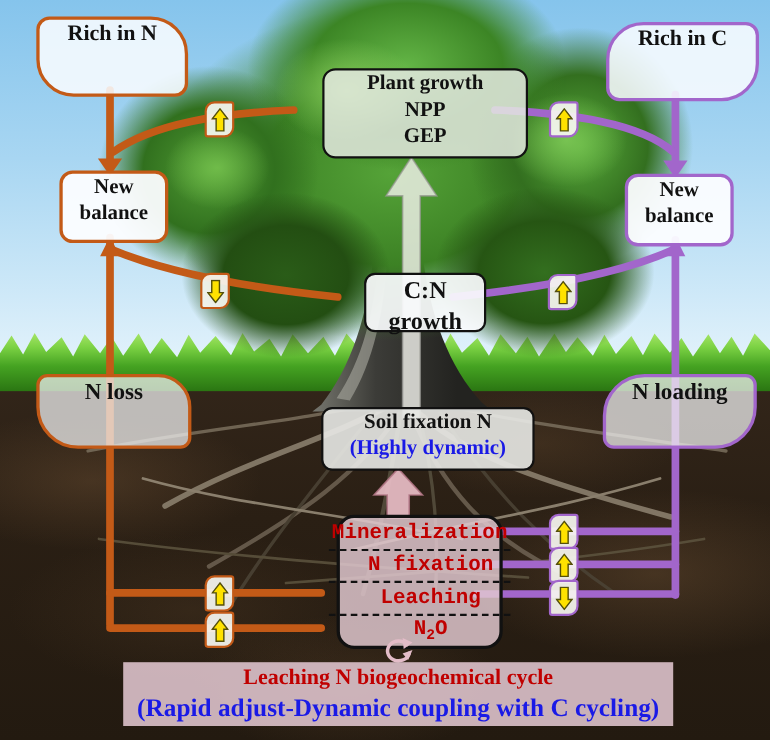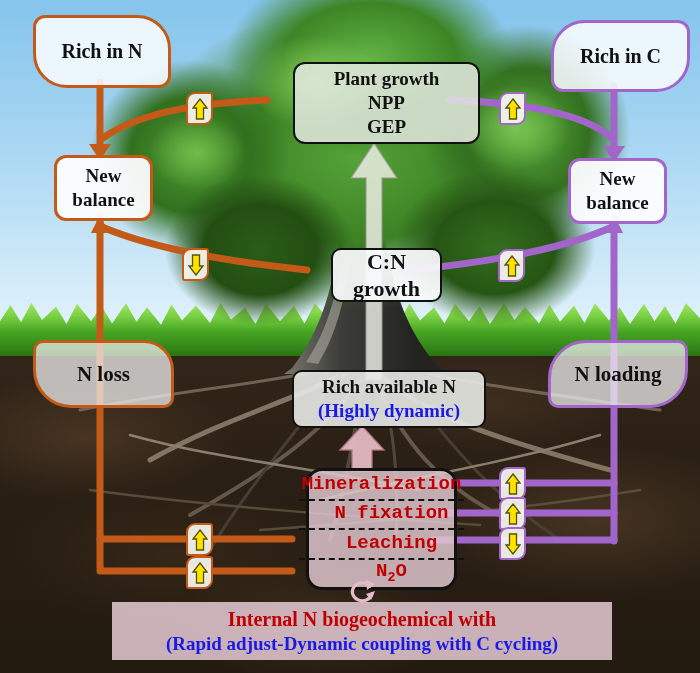--- a/index.html
+++ b/index.html
@@ -18,21 +18,21 @@
       radial-gradient(260px 110px at 85% 55%, rgba(146,108,70,.28), transparent 70%),
       radial-gradient(200px 90px at 45% 85%, rgba(122,88,57,.25), transparent 70%),
       radial-gradient(180px 70px at 70% 20%, rgba(110,80,50,.25), transparent 70%),
       radial-gradient(240px 100px at 25% 65%, rgba(96,70,44,.25), transparent 70%),
       linear-gradient(180deg,#33261a 0%,#2a1f14 40%,#231a10 100%);}
   .grass{left:0;top:298px;width:700px;height:58px;
     background:linear-gradient(180deg,#b5ec74 0%,#7cd244 30%,#45a322 60%,#2a7512 100%);
     clip-path:polygon(0% 40%,1.5% 12%,3% 42%,4.5% 8%,6% 38%,8% 15%,9.5% 45%,11% 10%,13% 40%,14.5% 14%,16% 44%,18% 9%,19.5% 41%,21% 16%,23% 46%,24.5% 11%,26% 39%,28% 13%,30% 43%,31.5% 8%,33% 37%,35% 17%,36.5% 45%,38% 10%,40% 40%,42% 14%,43.5% 44%,45% 9%,47% 38%,48.5% 15%,50% 45%,52% 11%,53.5% 41%,55% 13%,57% 43%,58.5% 9%,60% 39%,62% 16%,63.5% 44%,65% 10%,67% 40%,68.5% 14%,70% 45%,72% 9%,73.5% 38%,75% 15%,77% 44%,78.5% 11%,80% 41%,82% 13%,83.5% 43%,85% 9%,87% 39%,88.5% 16%,90% 45%,92% 10%,93.5% 40%,95% 14%,96.5% 44%,98% 9%,100% 35%,100% 100%,0% 100%);}
   .blob{position:absolute;pointer-events:none;}
   
-  .box{position:absolute;display:flex;flex-direction:column;align-items:center;justify-content:center;
+  .box{position:absolute;display:flex;flex-direction:column;align-items:center;
        text-align:center;line-height:1.25;}
   .b-n{border:3px solid var(--n);}
   .b-c{border:3px solid var(--c);}
   .b-k{border:2.5px solid #111;margin-left:26px;}
   
   .badge{position:absolute;width:27px;height:33px;box-sizing:border-box;
     background:rgba(246,246,240,.93);border:2.5px solid var(--n);
     border-radius:9px 3px 9px 3px;display:flex;align-items:center;justify-content:center;}
   .badge.c{border-color:var(--c);}
   
@@ -155,21 +155,21 @@
 
   <div class="box b-n" style="left:33px;top:340px;width:135px;height:62px;border-radius:10px 30px 10px 38px;background:rgba(238,238,238,.75);font-size:21px;">
     <span>N loss</span>
   </div>
 
   <div class="box b-c" style="left:548px;top:340px;width:134px;height:62px;border-radius:38px 10px 38px 10px;background:rgba(238,238,238,.75);font-size:21px;">
     <span>N loading</span>
   </div>
 
   <div class="box b-k" style="left:266px;top:370px;width:190px;height:54px;border-radius:10px;background:rgba(232,233,230,.9);font-size:19px;">
-    <span>Rich available N</span>
+    <span>Soil fixation N</span>
     <span style="color:var(--blue);">(Highly dynamic)</span>
   </div>
 
   <div class="box b-k" style="left:280px;top:468px;width:145px;height:116px;border-radius:16px;background:rgba(225,200,207,.84);border-width:3px;padding:0;font-family:Liberation Mono, monospace;">
     <div class="proc-row">
         <span>Mineralization</span>
       </div>
     <div class="proc-row">
         <span>N fixation</span>
       </div>
@@ -234,17 +234,17 @@
 
   <svg class="abs" style="left:344px;top:579px;" width="34" height="28" viewBox="0 0 34 28">
     <g fill="none" stroke="#e3bcc8" stroke-width="3.2" stroke-linecap="round">
       <path d="M26,7 A10,9 0 1 0 28,15"></path>
     </g>
     <polygon points="22,1 31,5 23,11" fill="#e3bcc8"></polygon>
     <polygon points="31,12 27,21 22,15" fill="#e3bcc8"></polygon>
   </svg>
 
   <div class="abs banner">
-    <span style="color:var(--red);font-size:20px;">Internal N biogeochemical with</span>
-    <span style="color:var(--blue);font-size:19px;">(Rapid adjust-Dynamic coupling with C cycling)</span>
+    <span style="color:var(--red);font-size:20px;">Leaching N biogeochemical cycle</span>
+    <span style="color:var(--blue);font-size:23px;">(Rapid adjust-Dynamic coupling with C cycling)</span>
   </div>
 
 </div>
 
 </body></html>

